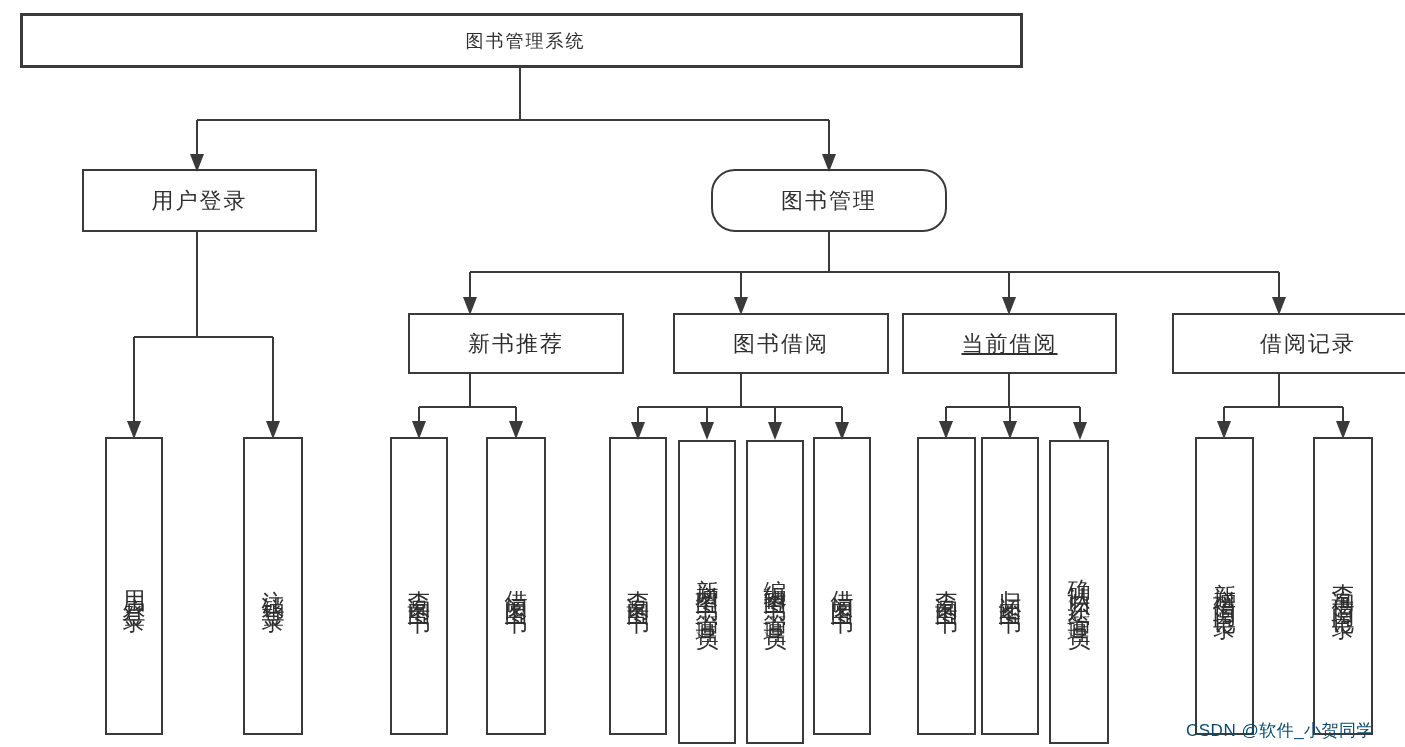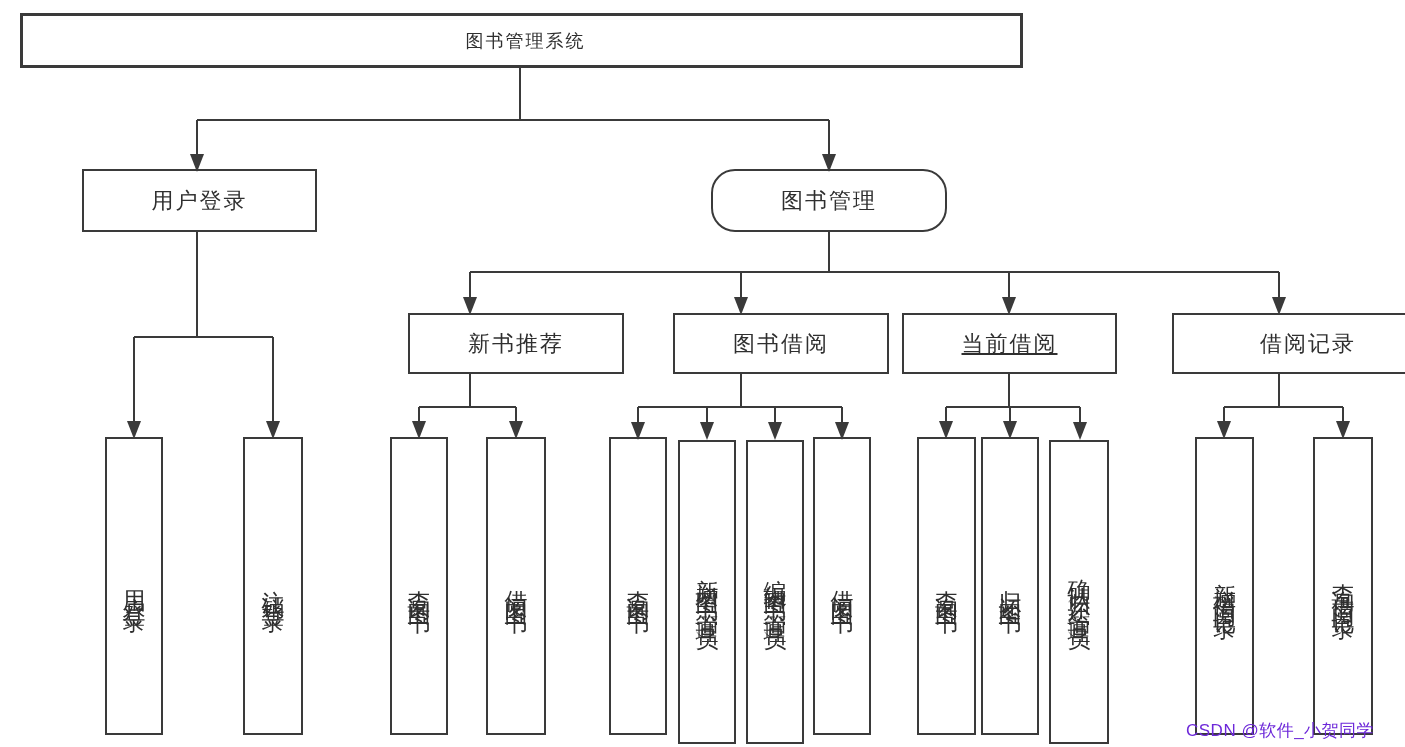--- a/index.html
+++ b/index.html
@@ -38,21 +38,21 @@
     z-index: 2;
     pointer-events: none;
   }
   #connectors path { stroke: #3a3a3a; stroke-width: 2; fill: none; }
   #connectors polygon { fill: #3a3a3a; }
   #watermark {
     position: absolute;
     left: 1186px;
     top: 719px;
     font-size: 17px;
-    color: #6d28d9;
+    color: #0c4a6e;
     letter-spacing: 0.5px;
     white-space: nowrap;
     z-index: 3;
   }
 </style>
 </head>
 <body>
 
 <div id="canvas">
 

